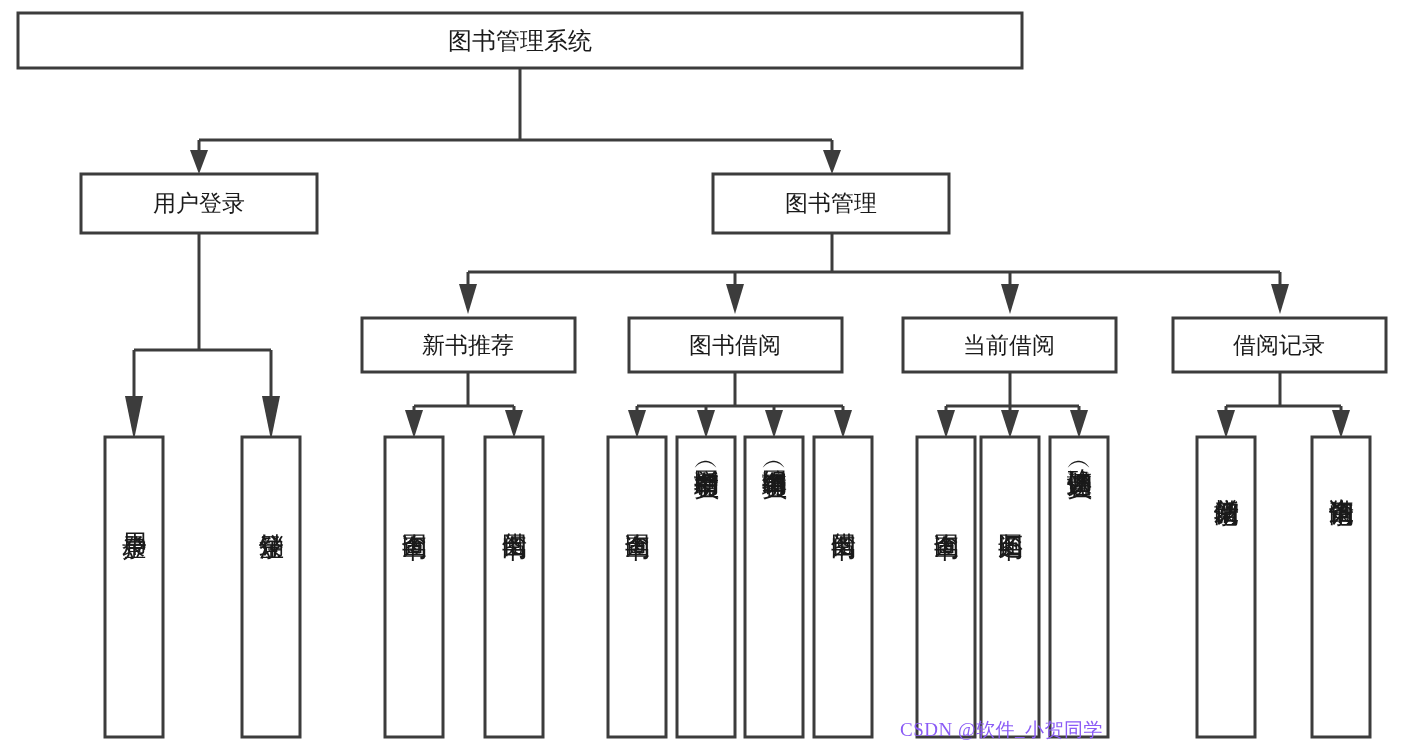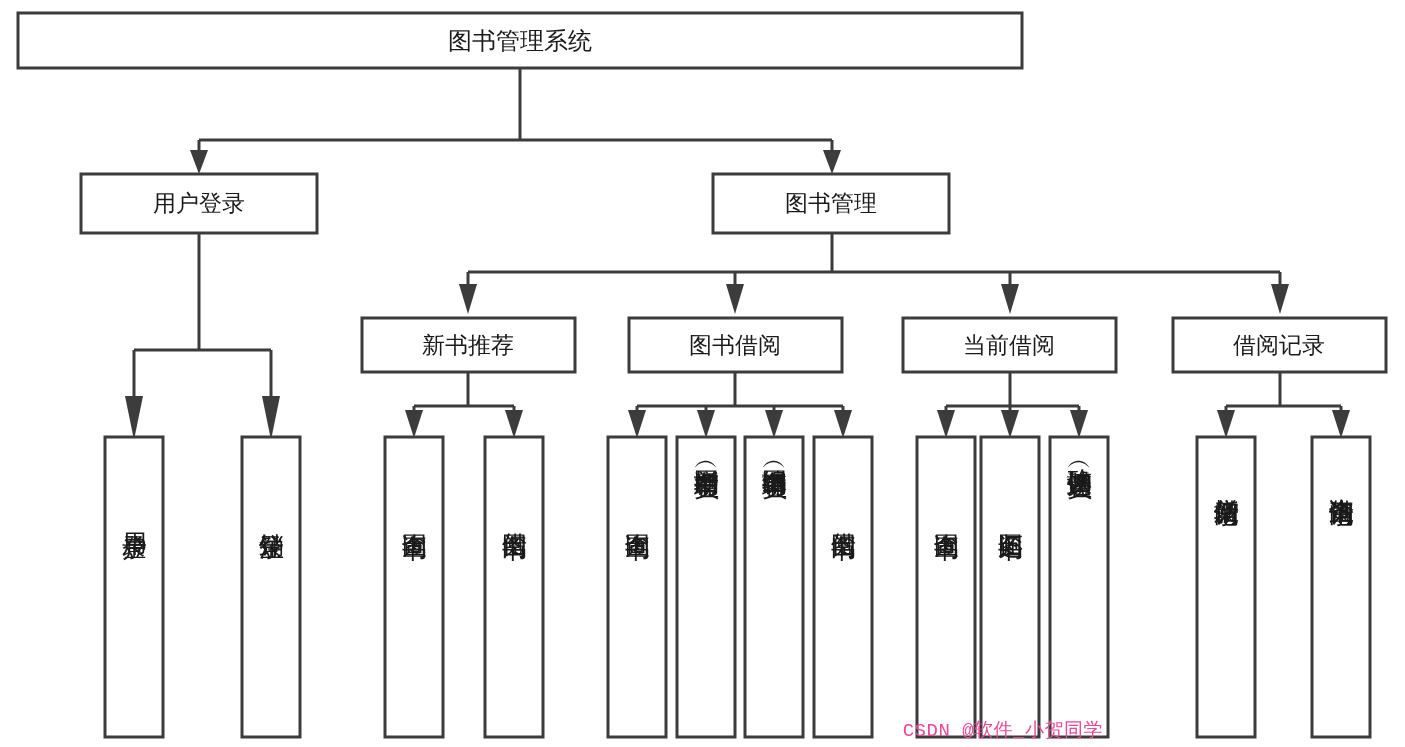--- a/index.html
+++ b/index.html
@@ -23,22 +23,22 @@
     writing-mode:vertical-rl;text-orientation:upright;
     white-space:nowrap;letter-spacing:1px;
   }
   .vleaf{
     position:absolute;box-sizing:border-box;
     display:flex;align-items:flex-start;justify-content:center;
     background:transparent;padding-top:6px;
   }
   .watermark{
     position:absolute;right:8px;bottom:4px;
-    font-family:Liberation Mono, monospace;
-    font-size:19px;color:#ec4899;white-space:nowrap;letter-spacing:0.5px;
+    font-family:Liberation Serif, serif;
+    font-size:19px;color:#8b5cf6;white-space:nowrap;letter-spacing:0.5px;
   }
 </style>
 </head>
 <body>
 
 <div id="diagram-root">
 
   <svg id="flow" viewBox="0 0 1405 747">
 
     <g>

